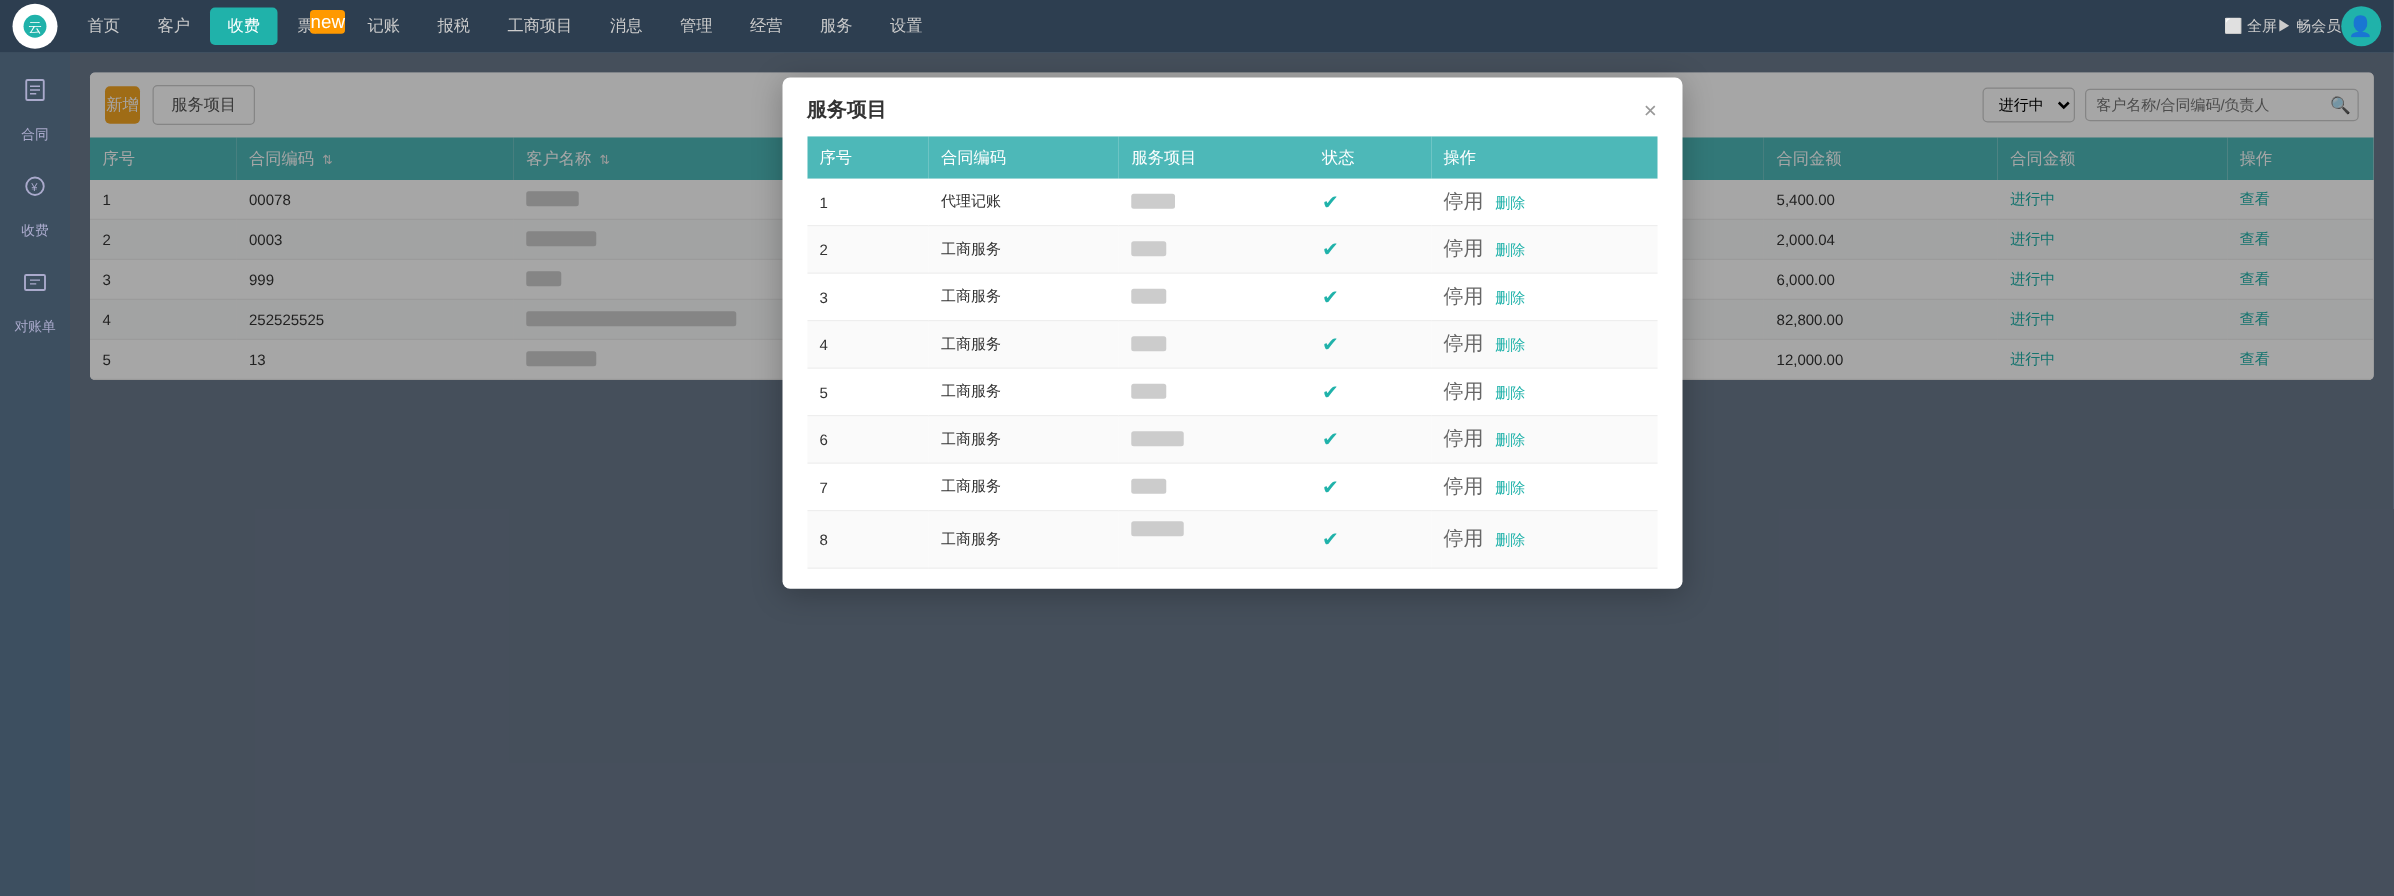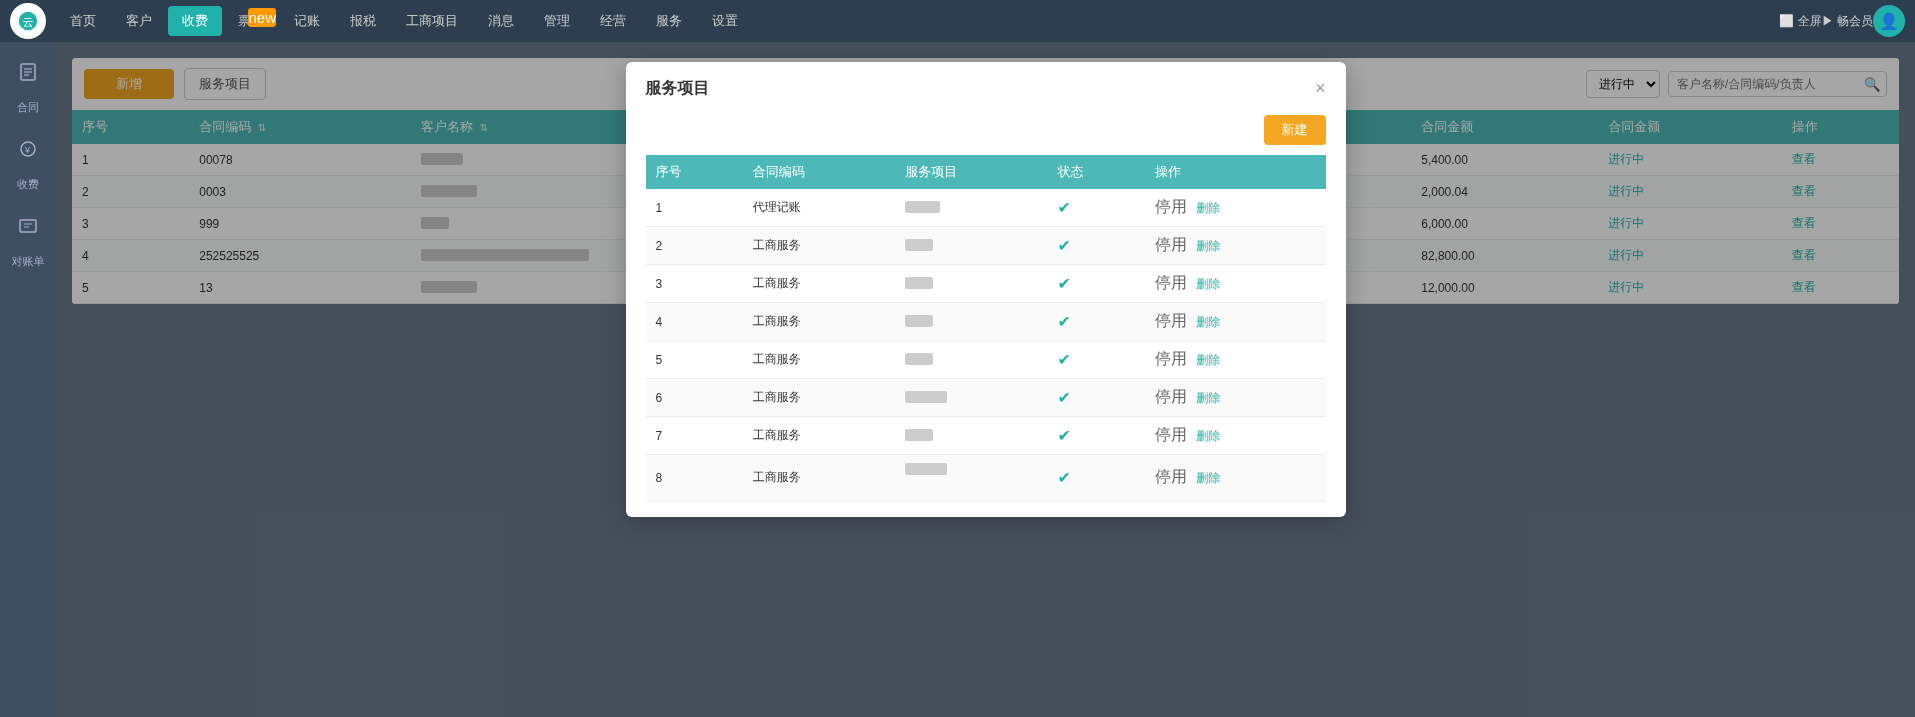--- a/index.html
+++ b/index.html
@@ -109,21 +109,21 @@
       align-items: center;
       padding: 10px 12px;
       gap: 10px;
       background: #fff;
     }
     .btn-new-orange {
       background: #f5a623;
       color: #fff;
       border: none;
       border-radius: 4px;
-      padding: 6px 32px;
+      padding: 6px 1px;
       cursor: pointer;
       font-size: 13px;
     }
     .btn-service {
       background: #fff;
       color: #555;
       border: 1px solid #ccc;
       border-radius: 4px;
       padding: 6px 14px;
       cursor: pointer;
@@ -439,23 +439,20 @@
           </tbody>
       </table>
     </div>
 
     <div class="overlay">
       <div class="modal">
         <div class="modal-header">
           <span class="modal-title">服务项目</span>
           <button class="modal-close">×</button>
         </div>
-        <div class="modal-toolbar">
-          <button class="btn-new-modal">新建</button>
-        </div>
         <div class="modal-table-wrap" style="position:relative;">
           <table class="modal-table">
             <thead>
               <tr>
                 <th>序号</th>
                 <th>合同编码</th>
                 <th>服务项目</th>
                 <th>状态</th>
                 <th>操作</th>
               </tr>

